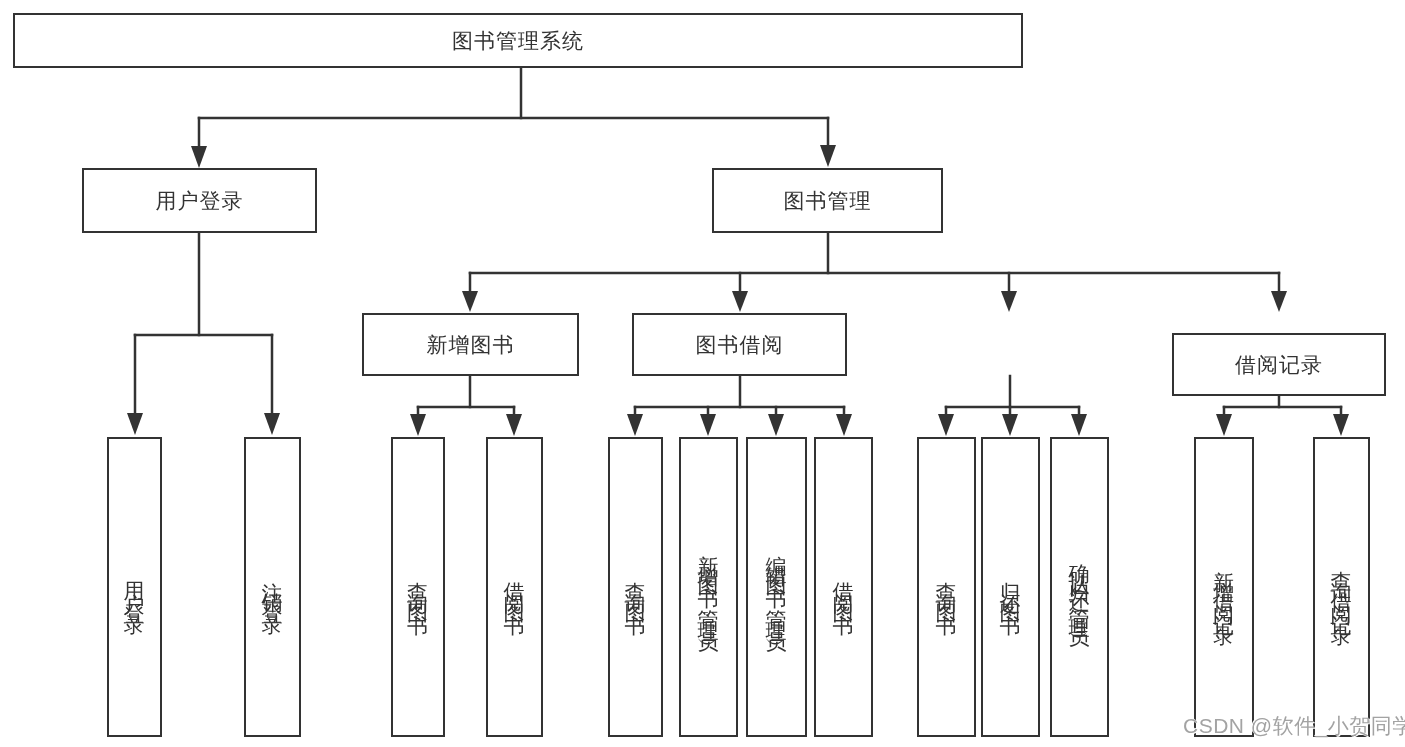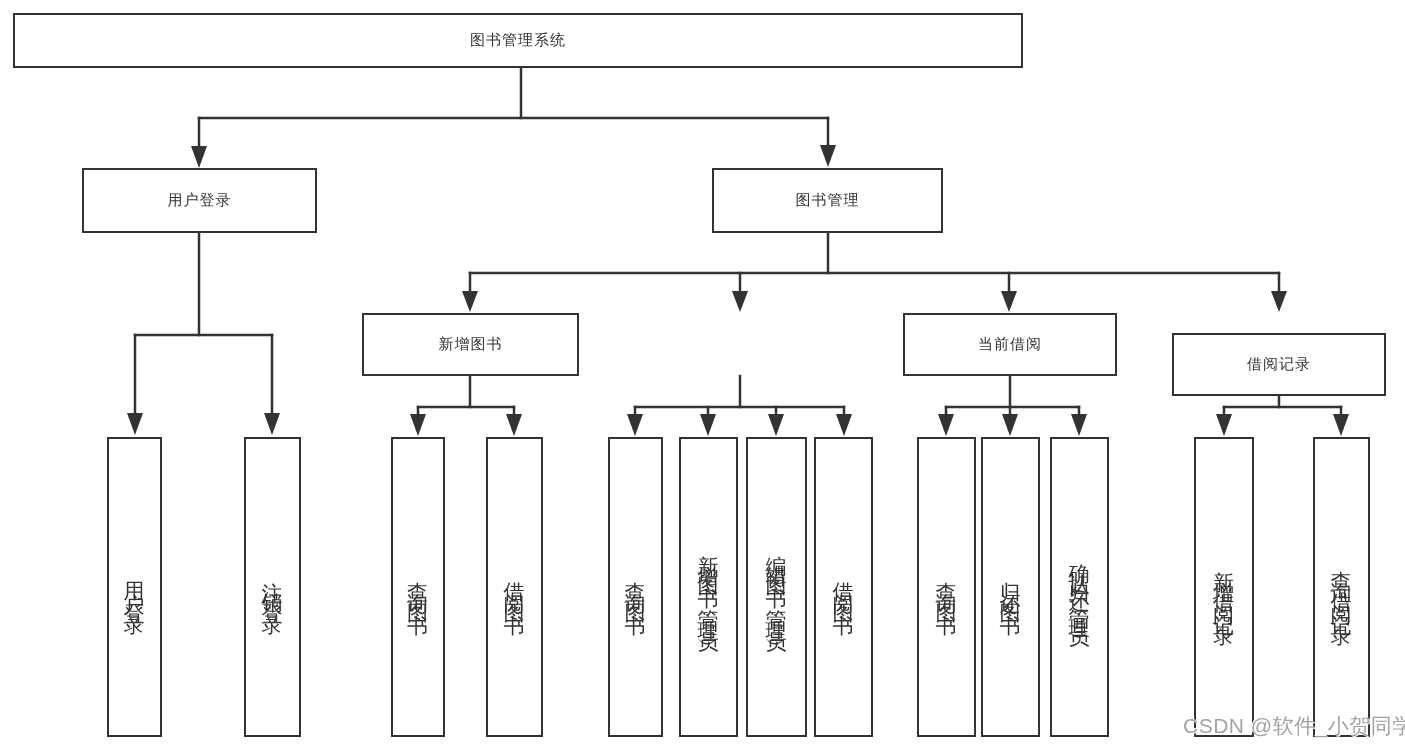--- a/index.html
+++ b/index.html
@@ -19,21 +19,21 @@
     position:absolute;
     box-sizing:border-box;
     border:2px solid #333333;
     background:#ffffff;
     display:flex;
     align-items:center;
     justify-content:center;
     text-align:center;
   }
   .h-label {
-    font-size:15px;
+    font-size:21px;
     letter-spacing:1px;
     color:#333333;
     white-space:nowrap;
   }
   .v-label {
     writing-mode:vertical-rl;
     text-orientation:mixed;
     font-size:21px;
     letter-spacing:11px;
     line-height:1;
@@ -125,22 +125,22 @@
   <div class="node" style="left:82px; top:168px; width:235px; height:65px;">
     <span class="h-label">用户登录</span>
   </div>
   <div class="node" style="left:712px; top:168px; width:231px; height:65px;text-align:center;">
     <span class="h-label">图书管理</span>
   </div>
 
   <div class="node" style="left:362px; top:313px; width:217px; height:63px;">
     <span class="h-label">新增图书</span>
   </div>
-  <div class="node" style="left:903px; top:313px; width:214px; height:63px;">
-    <span class="h-label">当前借阅</span>
+  <div class="node" style="left:632px; top:313px; width:215px; height:63px;">
+    <span class="h-label">图书借阅</span>
   </div>
   <div class="node" style="left:1172px; top:313px; width:214px; height:63px;margin-top:20px;">
     <span class="h-label">借阅记录</span>
   </div>
 
   <div class="node" style="left:107px; top:437px; width:55px; height:300px;">
     <span class="v-label">用户登录</span>
   </div>
   <div class="node" style="left:244px; top:437px; width:57px; height:300px;">
     <span class="v-label">注销登录</span>

